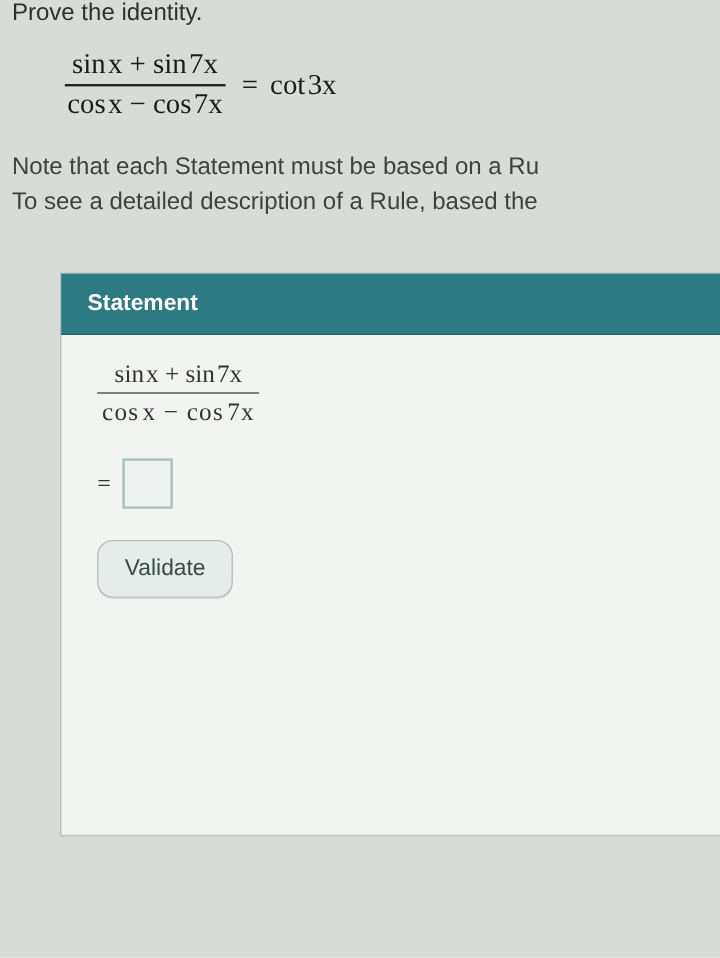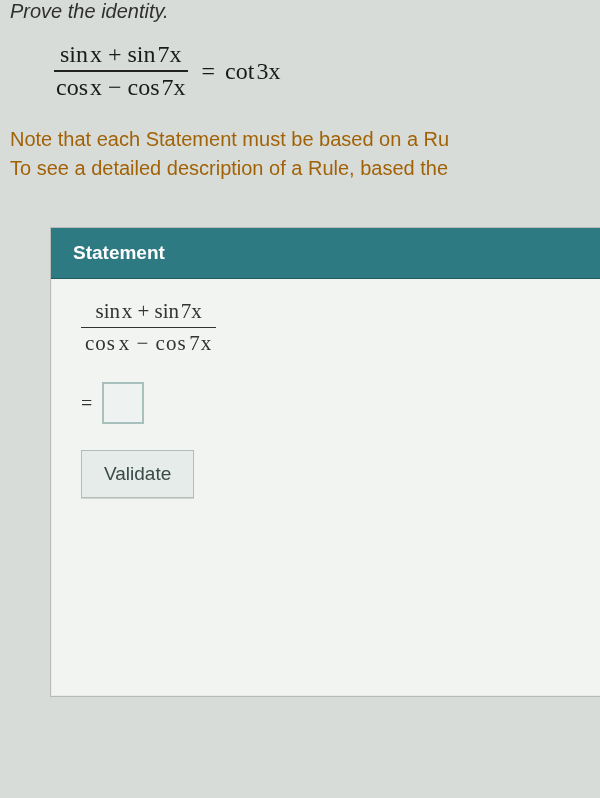--- a/index.html
+++ b/index.html
@@ -16,21 +16,20 @@
       color: #2a2a2a;
     }
     .problem-area {
       padding: 0 10px 20px 10px;
     }
     .prompt-text {
       font-size: 20px;
       color: #2f2f2f;
       margin-bottom: 18px;
       margin-top: 0px;
-      font-style: italic;
     }
     .equation {
       display: flex;
       align-items: center;
       margin-left: 40px;
       margin-bottom: 24px;
       font-family: 'Times New Roman', Times, serif;
       font-size: 24px;
       color: #1a1a1a;
     }
@@ -45,21 +44,21 @@
       border-bottom: 2px solid #222;
     }
     .fraction .den {
       padding: 2px 6px 0 6px;
     }
     .eq-sign {
       margin: 0 10px;
     }
     .note-text {
       font-size: 20px;
-      color: #a16207;
+      color: #404040;
       line-height: 1.45;
       margin-top: 8px;
       margin-left: 0px;
     }
     .panel {
       margin: 24px 0 0 50px;
       background: #f2f4f2;
       border: 1px solid #b8bcb8;
       width: 560px;
       height: 470px;
@@ -110,21 +109,21 @@
       border: 2px solid #a8c0bc;
       display: inline-block;
     }
     .validate-btn {
       display: inline-block;
       background: #e6ecea;
       border: 1px solid #b2bcb8;
       color: #3a4a46;
       font-size: 19px;
       padding: 12px 22px;
-      border-radius: 0;
+      border-radius: 13px;
       cursor: pointer;
       box-shadow: 0 1px 0 #d0d6d2;
     }
     .minus {
       letter-spacing: 1px;
     }
   </style>
 </head>
 <body>
 

